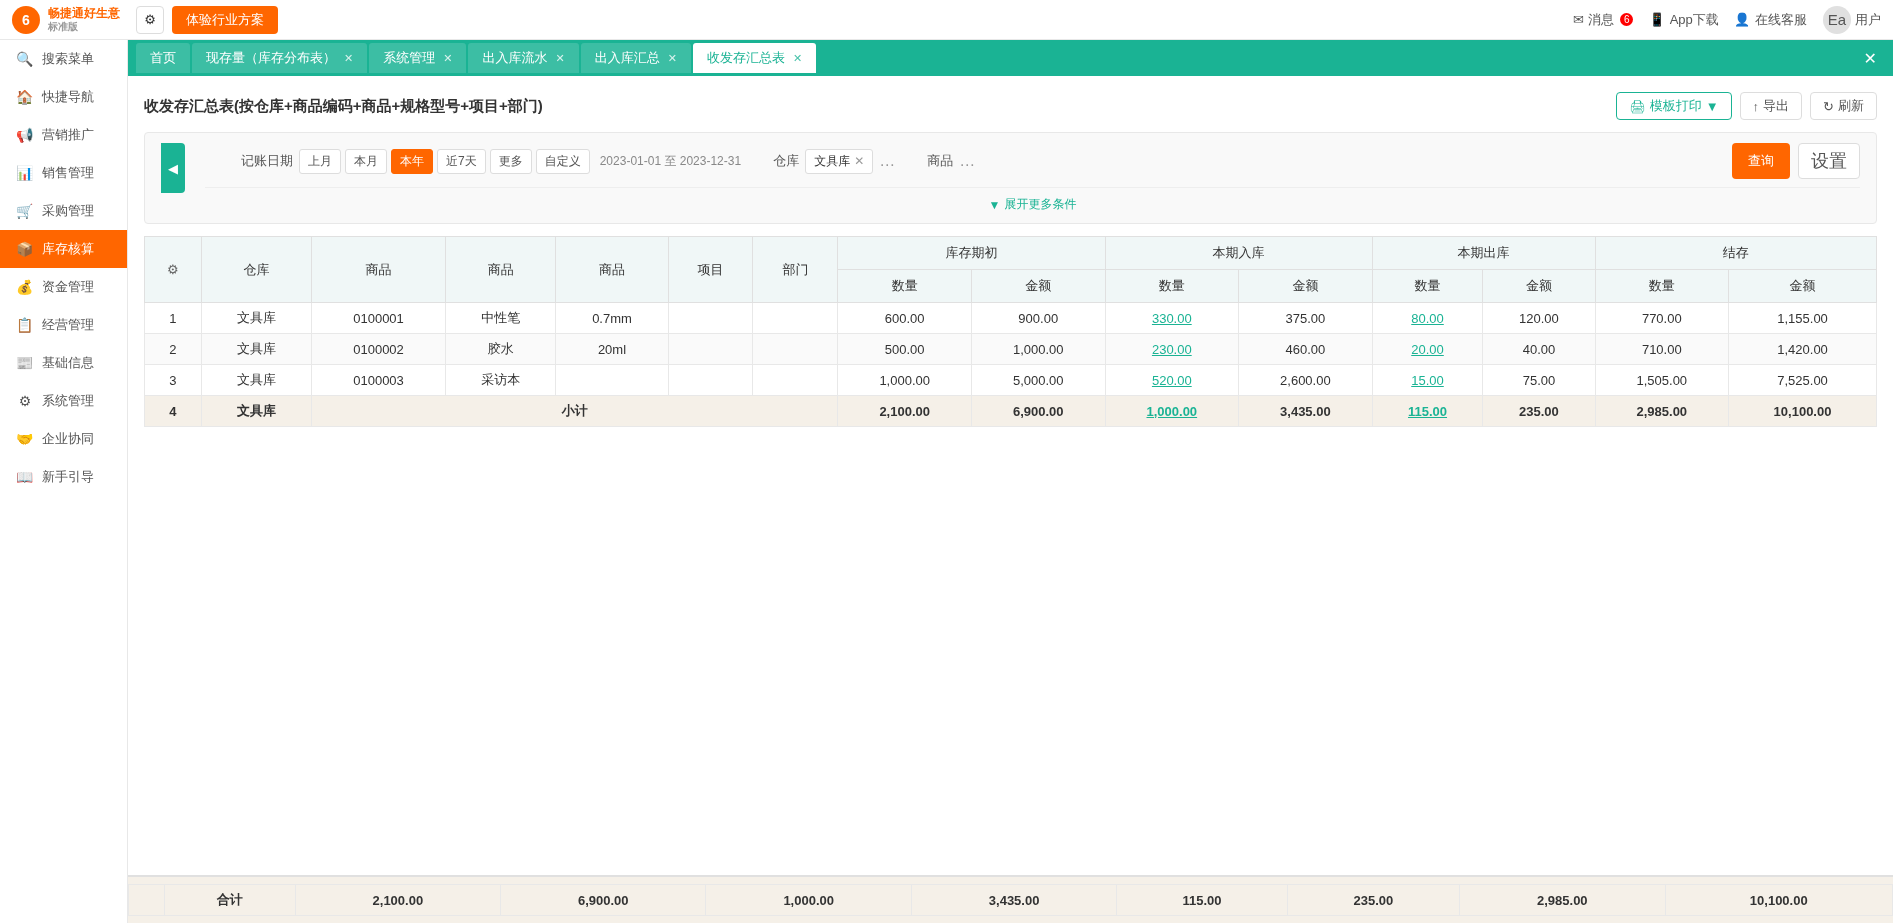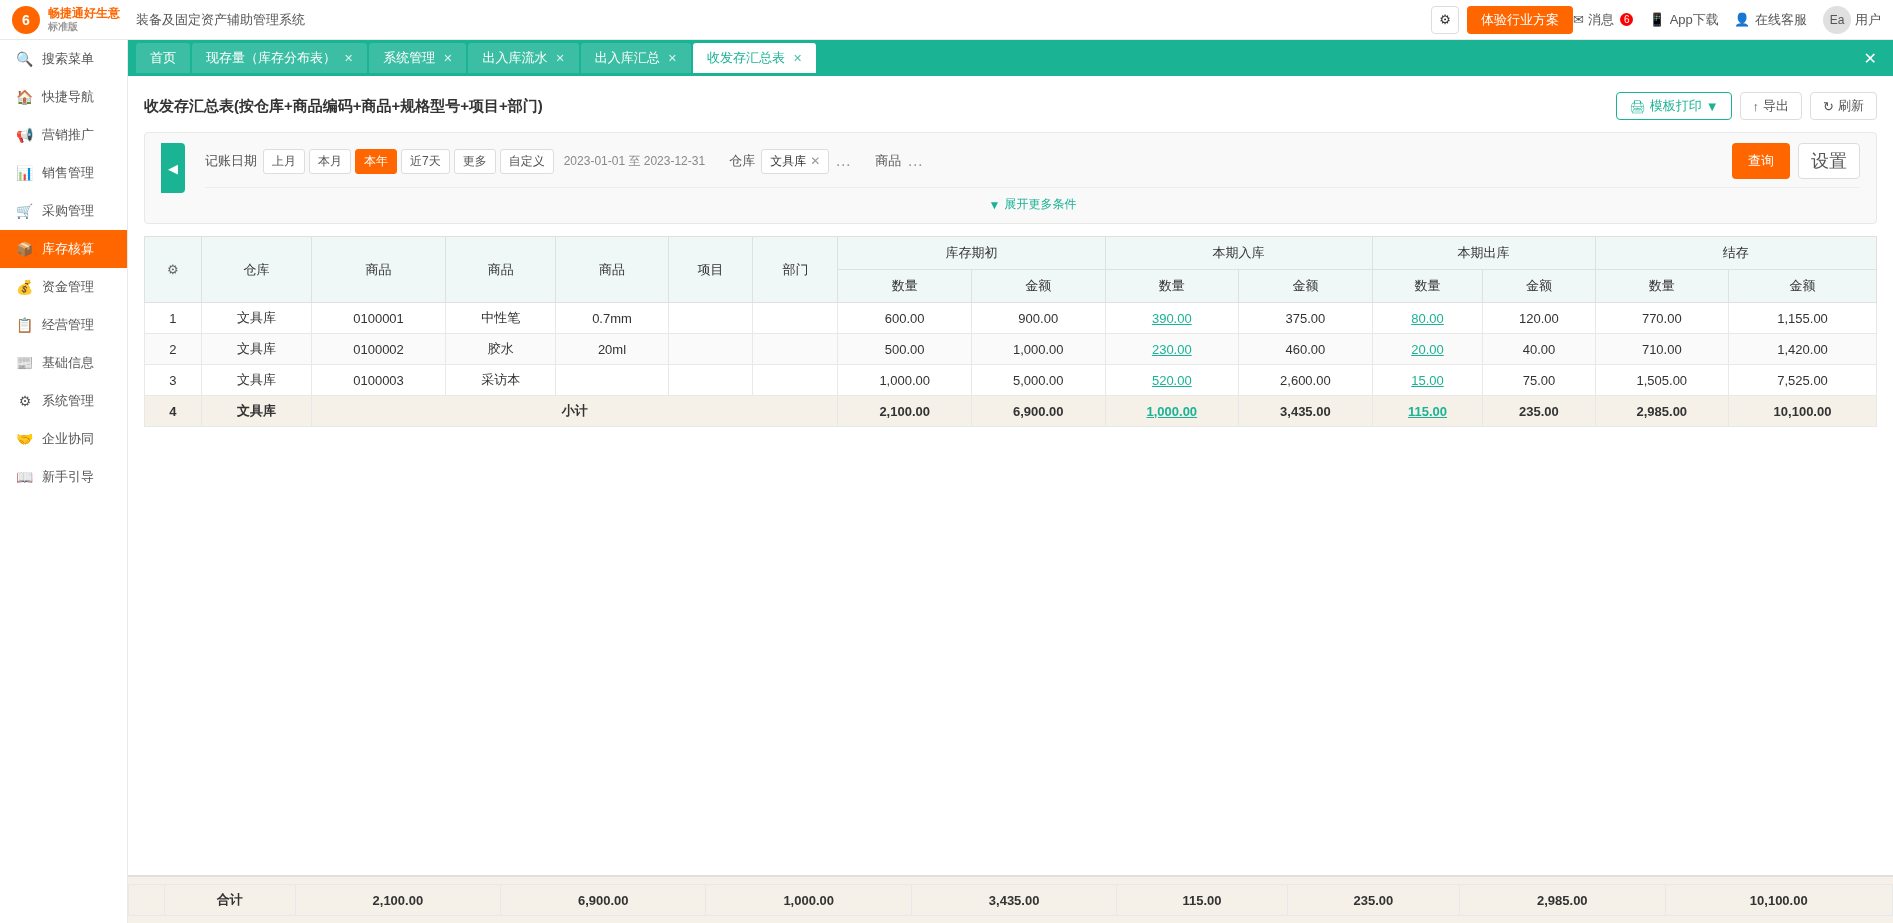--- a/index.html
+++ b/index.html
@@ -17,21 +17,21 @@
     
     .top-logo { display: flex; align-items: center; gap: 8px; margin-right: 16px; }
     .logo-icon { width: 28px; height: 28px; background: #ff6600; border-radius: 50%; display: flex; align-items: center; justify-content: center; color: #fff; font-weight: bold; font-size: 14px; }
     .logo-text { color: #ff6600; font-size: 12px; font-weight: bold; line-height: 1.2; }
     .system-title { color: #555; font-size: 13px; flex: 1; }
     .top-actions { display: flex; align-items: center; gap: 16px; margin-left: auto; }
     .top-btn { background: #ff6600; color: #fff; border: none; padding: 5px 14px; border-radius: 4px; cursor: pointer; font-size: 13px; }
     .top-action-item { display: flex; align-items: center; gap: 4px; color: #555; cursor: pointer; font-size: 13px; }
     .badge { background: #f00; color: #fff; border-radius: 8px; font-size: 10px; padding: 1px 4px; margin-left: 2px; }
     .settings-icon { width: 28px; height: 28px; border: 1px solid #ddd; border-radius: 4px; display: flex; align-items: center; justify-content: center; cursor: pointer; margin-right: 8px; }
-    .user-avatar { width: 28px; height: 28px; background: #e0e0e0; border-radius: 50%; display: flex; align-items: center; justify-content: center; font-size: 12px; }
+    .user-avatar { width: 28px; height: 28px; background: #e0e0e0; border-radius: 50%; display: flex; align-items: center; justify-content: center; font-size: 15px; }
     .sidebar-item { display: flex; align-items: center; gap: 8px; padding: 10px 16px; cursor: pointer; color: #555; font-size: 13px; }
     .sidebar-item.active { background: #ff6600; color: #fff; }
     .sidebar-item .si-icon { font-size: 14px; width: 18px; text-align: center; }
     .sidebar-item-label { font-size: 13px; }
 
     
     .tab-item { display: flex; align-items: center; gap: 4px; padding: 6px 14px; background: rgba(255,255,255,0.15); color: #fff; border-radius: 3px 3px 0 0; cursor: pointer; font-size: 13px; margin-right: 2px; }
     .tab-item.active { background: #fff; color: #1ab394; }
     .tab-close { margin-left: 4px; font-size: 11px; cursor: pointer; opacity: 0.8; }
     .tab-close-main { color: #fff; margin-left: auto; padding: 0 8px; cursor: pointer; font-size: 16px; }
@@ -39,21 +39,21 @@
     
     .page-header { display: flex; align-items: center; justify-content: space-between; margin-bottom: 12px; }
     .page-title { font-size: 15px; font-weight: bold; color: #333; }
     .header-actions { display: flex; gap: 8px; align-items: center; }
     .btn-print { border: 1px solid #1ab394; color: #1ab394; background: #fff; padding: 4px 12px; border-radius: 4px; cursor: pointer; font-size: 13px; display: flex; align-items: center; gap: 4px; }
     .btn-export { border: 1px solid #ddd; color: #555; background: #fff; padding: 4px 12px; border-radius: 4px; cursor: pointer; font-size: 13px; display: flex; align-items: center; gap: 4px; }
     .btn-refresh { border: 1px solid #ddd; color: #555; background: #fff; padding: 4px 12px; border-radius: 4px; cursor: pointer; font-size: 13px; display: flex; align-items: center; gap: 4px; }
 
     
     .filter-area { background: #f9f9f9; border: 1px solid #e8e8e8; border-radius: 4px; padding: 10px 16px; margin-bottom: 12px; }
-    .filter-row { display: flex; align-items: center; gap: 24px; flex-wrap: wrap; }
+    .filter-row { display: flex; align-items: center; gap: 32px; flex-wrap: wrap; margin-left: 36px; }
     .filter-item { display: flex; align-items: center; gap: 6px; }
     .filter-label { color: #555; font-size: 13px; white-space: nowrap; }
     .date-btns { display: flex; gap: 4px; align-items: center; }
     .date-btn { padding: 3px 8px; border: 1px solid #ddd; border-radius: 3px; cursor: pointer; font-size: 12px; background: #fff; color: #555; }
     .date-btn.active { background: #ff6600; color: #fff; border-color: #ff6600; }
     .date-range { font-size: 12px; color: #888; margin-left: 4px; }
     .warehouse-tag { display: flex; align-items: center; gap: 4px; background: #fff; border: 1px solid #ddd; border-radius: 3px; padding: 3px 8px; font-size: 12px; }
     .tag-close { cursor: pointer; color: #999; }
     .expand-btn { display: flex; align-items: center; justify-content: center; gap: 4px; color: #1ab394; cursor: pointer; font-size: 12px; margin-top: 8px; border-top: 1px solid #eee; padding-top: 8px; }
     .filter-btn { background: #ff6600; color: #fff; border: none; padding: 5px 16px; border-radius: 4px; cursor: pointer; font-size: 13px; }
@@ -82,21 +82,20 @@
 <div class="app-wrapper">
 
   <div class="top-bar">
     <div class="top-logo">
       <div class="logo-icon">6</div>
       <div class="logo-text">
         <div>畅捷通好生意</div>
         <div style="font-size:10px; color:#999;">标准版</div>
       </div>
     </div>
-    <div class="system-title">装备及固定资产辅助管理系统</div>
     <div class="settings-icon">⚙</div>
     <button class="top-btn">体验行业方案</button>
     <div class="top-actions">
       <div class="top-action-item">
         <span>✉</span>
         <span>消息</span>
         <span class="badge">6</span>
       </div>
       <div class="top-action-item">
         <span>📱</span>
@@ -291,21 +290,21 @@
             <tr>
     <td>1</td>
     <td>文具库</td>
     <td>0100001</td>
     <td>中性笔</td>
     <td>0.7mm</td>
     <td></td>
     <td></td>
     <td>600.00</td>
     <td>900.00</td>
-    <td><span class="link-text">390.00</span></td>
+    <td><span class="link-text">330.00</span></td>
     <td>375.00</td>
     <td><span class="link-text">80.00</span></td>
     <td>120.00</td>
     <td>770.00</td>
     <td>1,155.00</td>
   </tr>
                 <tr>
     <td>2</td>
     <td>文具库</td>
     <td>0100002</td>

